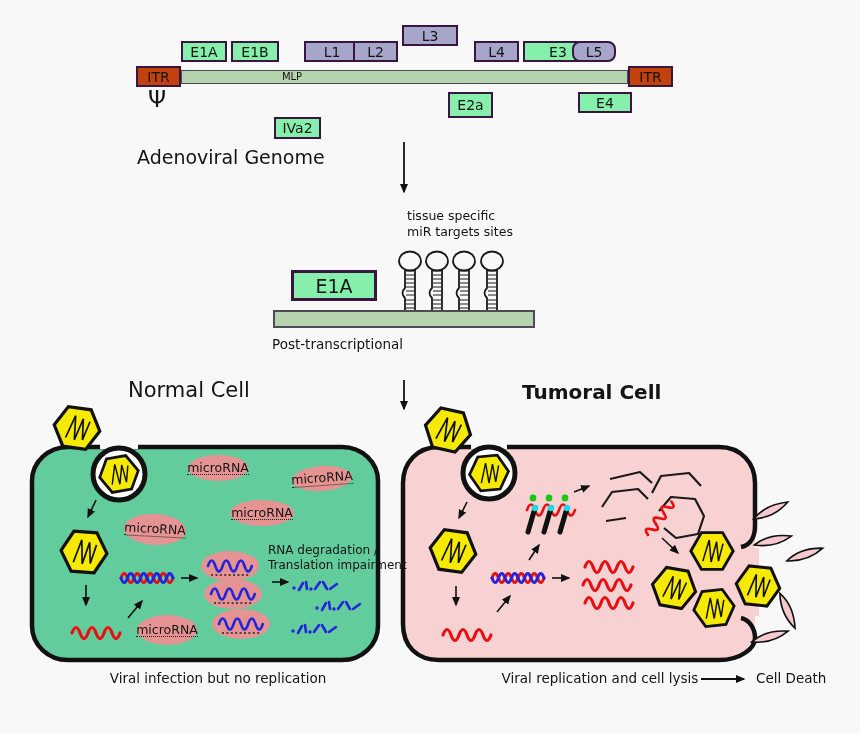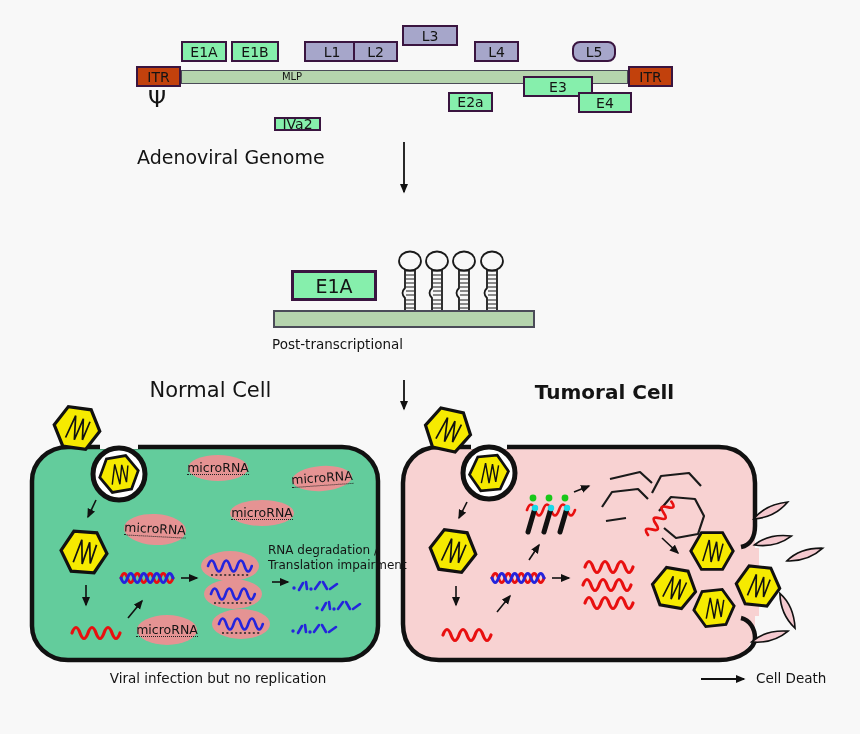--- a/index.html
+++ b/index.html
@@ -8,21 +8,21 @@
   .lbl{position:absolute;white-space:nowrap;}
   .gbox{position:absolute;height:21px;display:flex;align-items:center;justify-content:center;
     font-size:14px;border:2.2px solid #3a1540;box-sizing:border-box;}
   .pink{background:#86efac;}
   .purple{background:#a6a6ca;}
   .salmon{background:#c2410c;}
   .bar{position:absolute;background:#b5d4ad;border:1.8px solid #4b4b58;box-sizing:border-box;}
   .mo{position:absolute;background:#e59393;border-radius:50%;display:flex;align-items:center;
     justify-content:center;font-size:12.5px;}
   .mo span{border-bottom:1.6px dotted #222;line-height:1.05;}
-  .title{position:absolute;text-align:center;font-size:21px;}
+  .title{position:absolute;font-size:21px;}
   .caption{position:absolute;text-align:center;font-size:13.5px;}
   svg{position:absolute;left:0;top:0;}
 </style>
 </head>
 <body>
 
 <div class="canvas">
 
   <svg width="860" height="734" viewBox="0 0 860 734">
     <defs>
@@ -167,30 +167,34 @@
 
   <div class="gbox salmon" style="left:136px;top:66px;width:45px;">ITR</div>
   <div class="gbox salmon" style="left:628px;top:66px;width:45px;">ITR</div>
 
   <div class="gbox pink" style="left:181px;top:41px;width:46px;">E1A</div>
   <div class="gbox pink" style="left:231px;top:41px;width:48px;">E1B</div>
   <div class="gbox purple" style="left:304px;top:41px;width:56px;">L1</div>
   <div class="gbox purple" style="left:353px;top:41px;width:45px;">L2</div>
   <div class="gbox purple" style="left:402px;top:25px;width:56px;">L3</div>
   <div class="gbox purple" style="left:474px;top:41px;width:45px;">L4</div>
-  <div class="gbox pink" style="left:523px;top:41px;width:70px;margin-top:35px;">E3</div>
+  <div class="gbox pink" style="left:523px;top:41px;width:70px;">E3</div>
   <div class="gbox purple" style="left:572px;top:41px;width:44px;border-radius:8px;">L5</div>
 
-  <div class="gbox pink" style="left:448px;top:92px;width:45px;height:20px;">E2a</div>
+  <div class="gbox pink" style="left:448px;top:92px;width:45px;height:26px;">E2a</div>
   <div class="gbox pink" style="left:578px;top:92px;width:54px;">E4</div>
-  <div class="gbox pink" style="left:274px;top:117px;width:47px;height:14px;">IVa2</div>
+  <div class="gbox pink" style="left:274px;top:117px;width:47px;height:22px;">IVa2</div>
 
   <div class="lbl" style="left:148px;top:86px;font-size:23px;">Ψ</div>
   <div class="lbl" style="left:137px;top:146px;font-size:19px;">Adenoviral Genome</div>
 
+  <div class="lbl" style="left:407px;top:208px;font-size:12.5px;line-height:16px;">
+    <span style="display:block;">tissue specific</span>
+    <span style="display:block;">miR targets sites</span>
+  </div>
   <div class="bar" style="left:273px;top:310px;width:262px;height:18px;border-width:2px;"></div>
   <div class="gbox pink" style="left:291px;top:270px;width:86px;height:31px;font-size:19px;border-width:3px;">E1A</div>
   <div class="lbl" style="left:272px;top:336px;font-size:13.5px;">Post-transcriptional</div>
 
   <div class="title" style="left:128px;top:378px;width:165px;">Normal Cell</div>
   <div class="title" style="left:522px;top:380px;width:165px;font-size:20px;font-weight:bold;">Tumoral Cell</div>
 
   <div class="mo" style="left:188px;top:455px;width:60px;height:26px;">
       <span>microRNA</span>
     </div>
@@ -206,15 +210,16 @@
   <div class="mo" style="left:137px;top:615px;width:60px;height:30px;">
       <span>microRNA</span>
     </div>
 
   <div class="lbl" style="left:268px;top:543px;font-size:12px;line-height:14.5px;">
     <span style="display:block;">RNA degradation /</span>
     <span style="display:block;">Translation impairment</span>
   </div>
 
   <div class="caption" style="left:98px;top:670px;width:240px;">Viral infection but no replication</div>
+  <div class="caption" style="left:475px;top:670px;width:250px;">Viral replication and cell lysis</div>
   <div class="caption" style="left:756px;top:670px;width:95px;text-align:left;">Cell Death</div>
 
 </div>
 
 </body></html>

